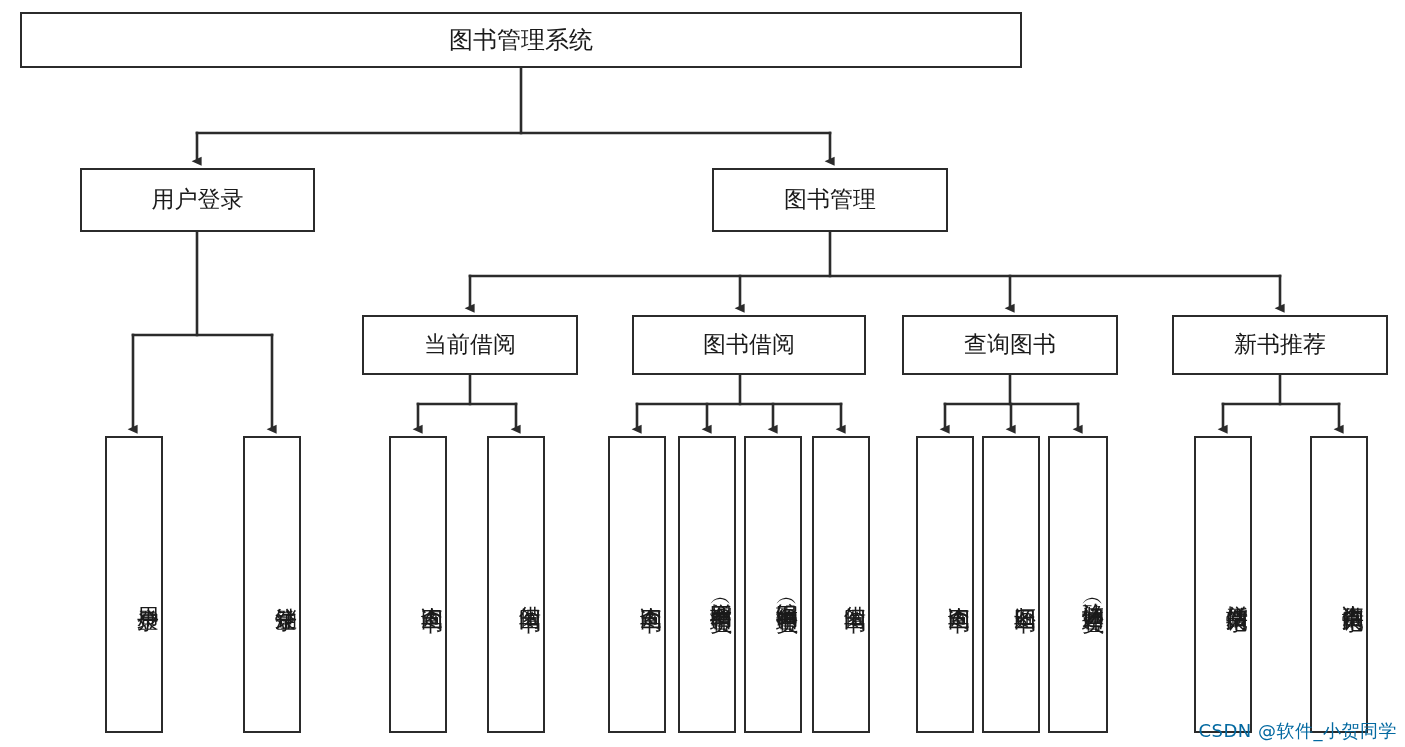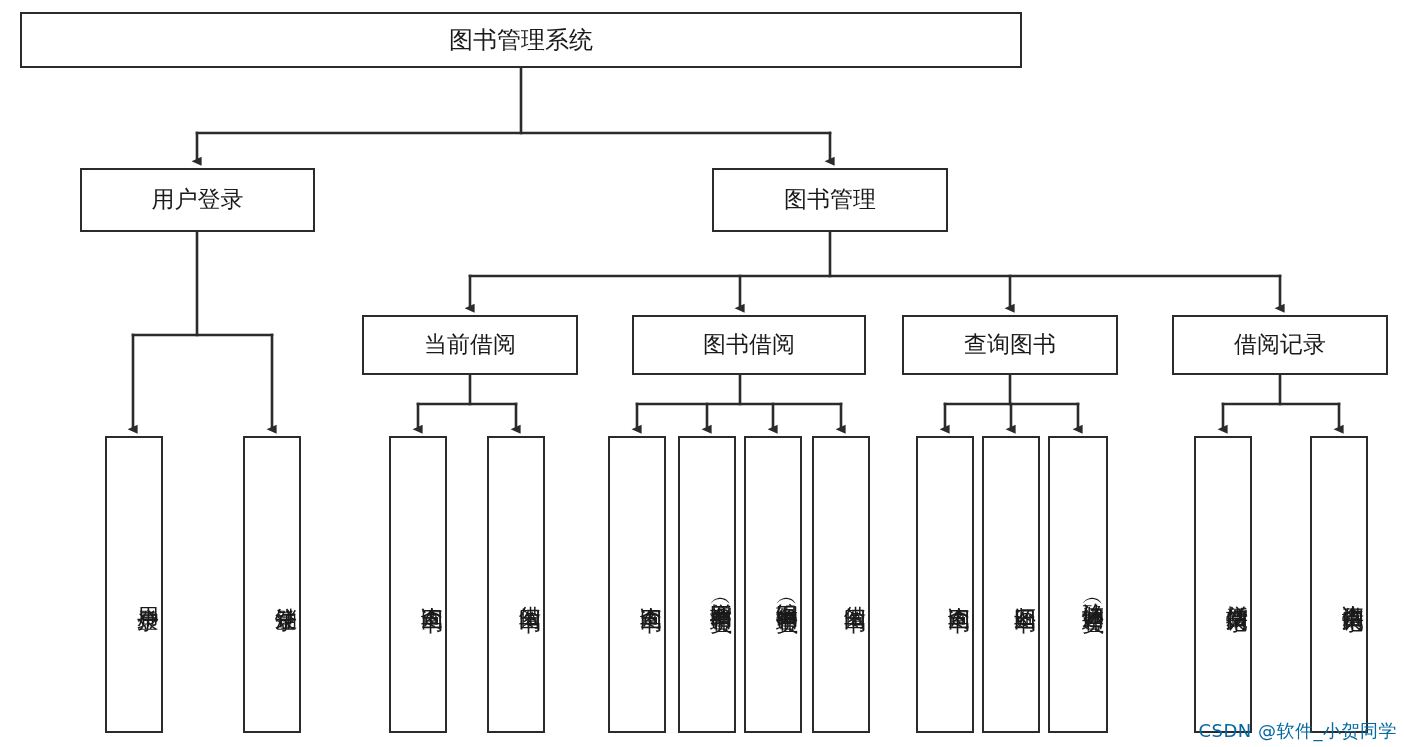--- a/index.html
+++ b/index.html
@@ -142,21 +142,21 @@
 
   <div class="node horiz" style="left:632px; top:315px; width:234px; height:60px;">
     <span class="label">图书借阅</span>
   </div>
 
   <div class="node horiz" style="left:902px; top:315px; width:216px; height:60px;">
     <span class="label">查询图书</span>
   </div>
 
   <div class="node horiz" style="left:1172px; top:315px; width:216px; height:60px;">
-    <span class="label">借阅记录</span>
+    <span class="label">新书推荐</span>
   </div>
 
   <div class="node vert" style="left:105px; top:436px; width:58px; height:297px;">
     <span class="label">用户登录</span>
   </div>
 
   <div class="node vert" style="left:243px; top:436px; width:58px; height:297px;">
     <span class="label">注销登录</span>
   </div>
 

